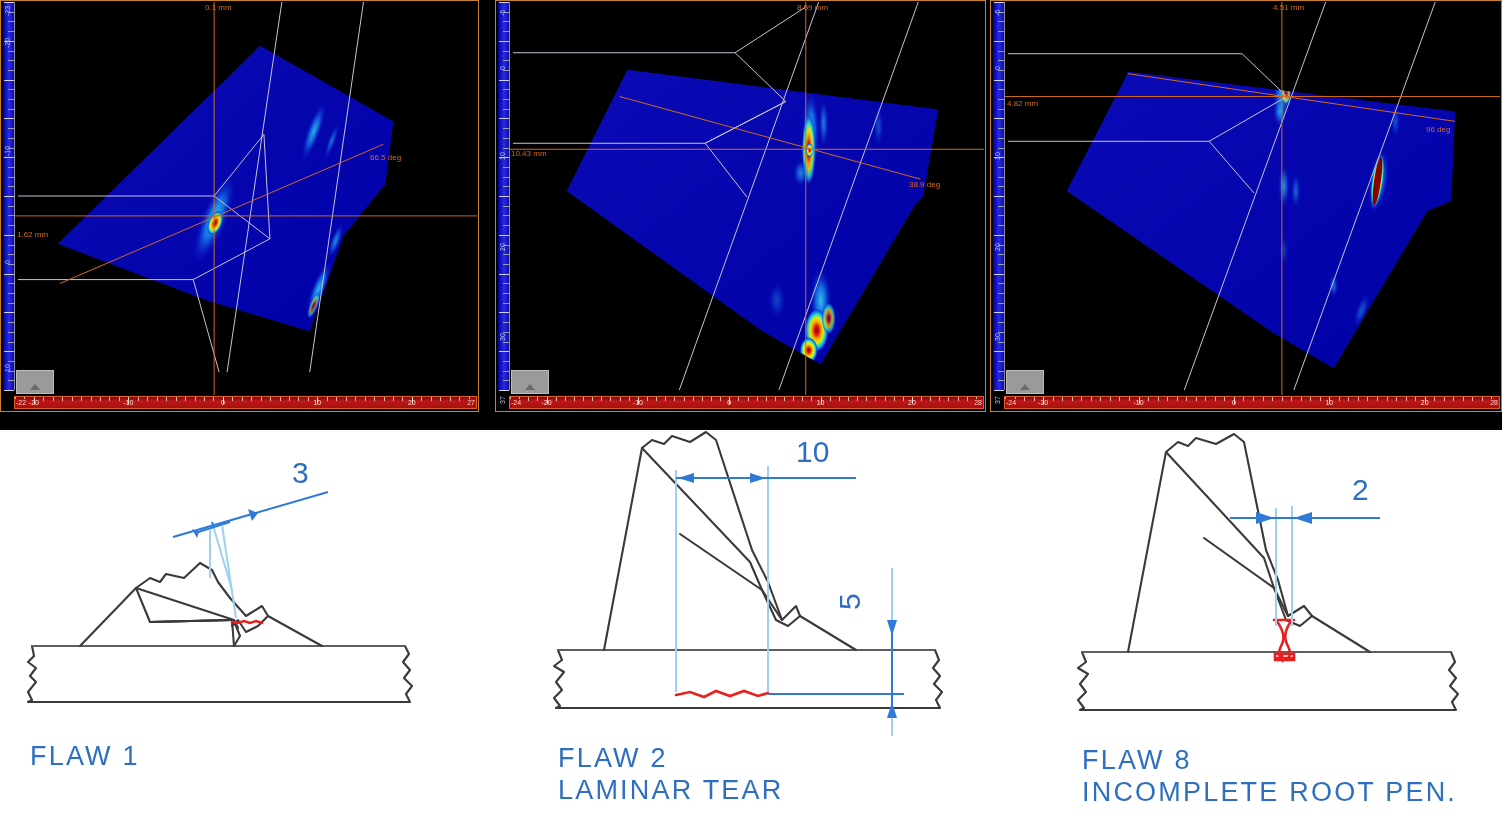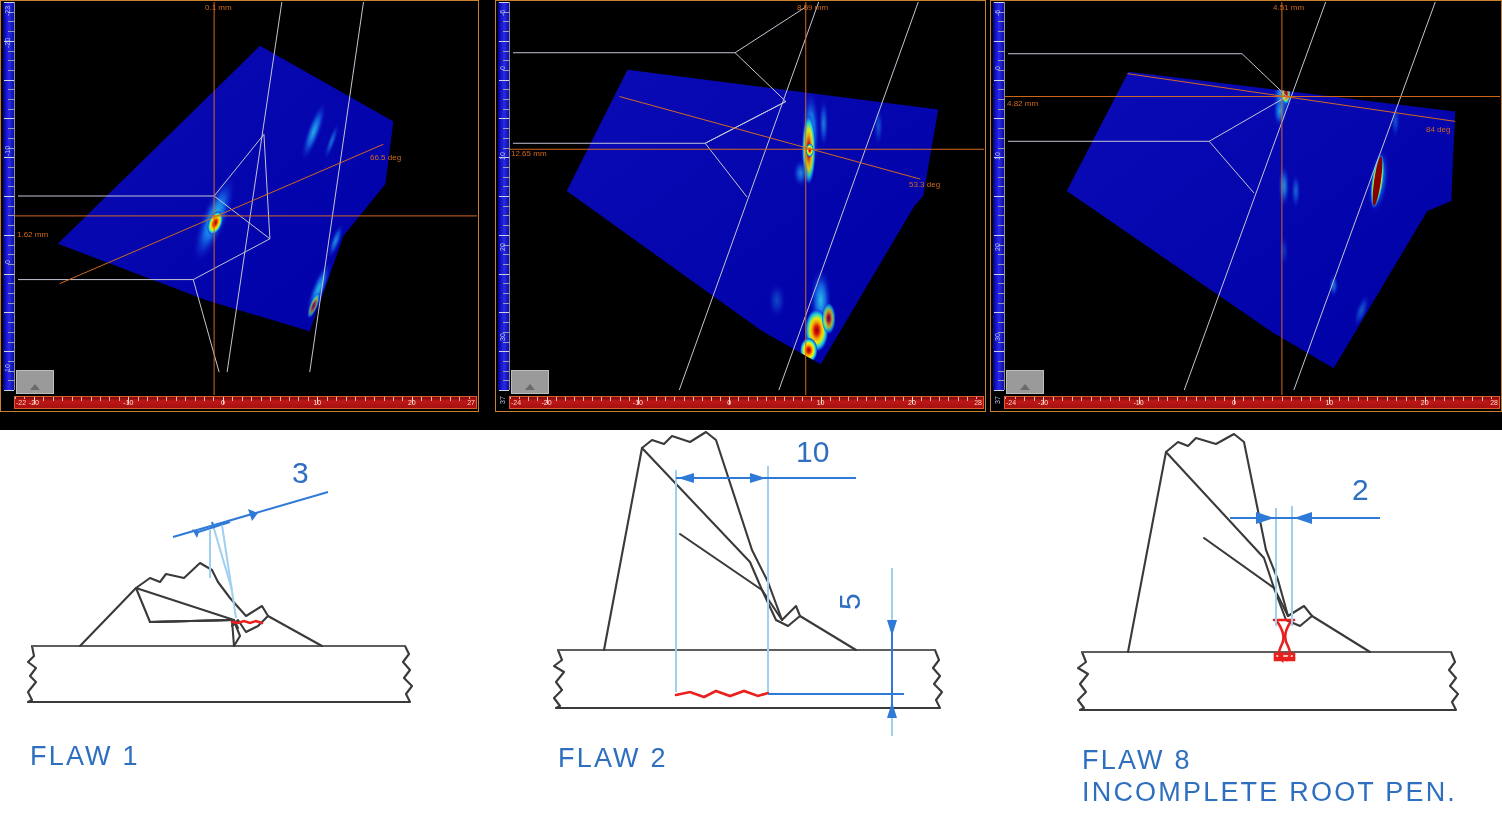--- a/index.html
+++ b/index.html
@@ -339,22 +339,22 @@
           <path d="M 270,390 L 410,0"></path>
         </g>
         <g stroke="#d2691e" stroke-width="1">
           <line x1="297" y1="0" x2="297" y2="395"></line>
           <line x1="0" y1="148" x2="476" y2="148"></line>
           <line x1="110" y1="95" x2="412" y2="178"></line>
         </g>
       </svg>
     </div>
     <div class="cur-lab" style="left:301px;top:2px">8.59 mm</div>
-    <div class="cur-lab" style="left:15px;top:148px">12.65 mm</div>
-    <div class="cur-lab" style="left:413px;top:179px">53.3 deg</div>
+    <div class="cur-lab" style="left:15px;top:148px">10.43 mm</div>
+    <div class="cur-lab" style="left:413px;top:179px">38.9 deg</div>
     <div class="corner-widget"></div>
   <div class="haxis" style="width: 475px;">
         <div class="htick" style="left: 0px;"></div>
         <div class="htick" style="left: 9.13462px;"></div>
         <div class="htick" style="left: 18.2692px;"></div>
         <div class="htick" style="left: 27.4038px;"></div>
         <div class="htick maj" style="left: 36.5385px;"></div>
         <div class="htick" style="left: 45.6731px;"></div>
         <div class="htick" style="left: 54.8077px;"></div>
         <div class="htick" style="left: 63.9423px;"></div>
@@ -515,21 +515,21 @@
         </g>
         <g stroke="#d2691e" stroke-width="1">
           <line x1="278" y1="0" x2="278" y2="395"></line>
           <line x1="0" y1="95" x2="497" y2="95"></line>
           <line x1="123" y1="72" x2="452" y2="120"></line>
         </g>
       </svg>
     </div>
     <div class="cur-lab" style="left:282px;top:2px">4.51 mm</div>
     <div class="cur-lab" style="left:16px;top:98px">4.82 mm</div>
-    <div class="cur-lab" style="left:435px;top:124px">84 deg</div>
+    <div class="cur-lab" style="left:435px;top:124px">96 deg</div>
     <div class="corner-widget"></div>
   <div class="haxis" style="width: 496px;">
         <div class="htick" style="left: 0px;"></div>
         <div class="htick" style="left: 9.53846px;"></div>
         <div class="htick" style="left: 19.0769px;"></div>
         <div class="htick" style="left: 28.6154px;"></div>
         <div class="htick maj" style="left: 38.1538px;"></div>
         <div class="htick" style="left: 47.6923px;"></div>
         <div class="htick" style="left: 57.2308px;"></div>
         <div class="htick" style="left: 66.7692px;"></div>
@@ -663,20 +663,21 @@
       <text class="dim" x="296" y="32">10</text>
 
       <line class="extline" x1="392" y1="138" x2="392" y2="306"></line>
       <line class="dimline" x1="392" y1="198" x2="392" y2="280"></line>
       <polygon points="392,206 387,190 397,190" fill="#2f7ad6"></polygon>
       <polygon points="392,272 387,288 397,288" fill="#2f7ad6"></polygon>
       <line class="dimline" x1="268" y1="264" x2="404" y2="264"></line>
       <text class="dim" x="360" y="180" transform="rotate(-90 360 180)">5</text>
     </svg>
     <div class="cap" style="left:58px;top:313px">FLAW 2</div>
+    <div class="cap" style="left:58px;top:345px">LAMINAR TEAR</div>
   </div>
 
   <div class="sketch-panel" id="sketch-panel-3">
     <svg viewBox="0 0 482 394" preserveAspectRatio="none">
 
       <path class="wl" d="M62,222 L66,232 L58,238 L68,244 L60,254 L66,262 L58,270 L64,278 L60,280
                           L436,280 L432,272 L438,264 L430,256 L436,248 L429,240 L435,232 L431,222 Z"></path>
       <path class="wl-thin" d="M62,222 L431,222"></path>
 
       <path class="wl" d="M146,22 L158,12 L168,16 L176,8 L196,14 L214,4 L224,12

